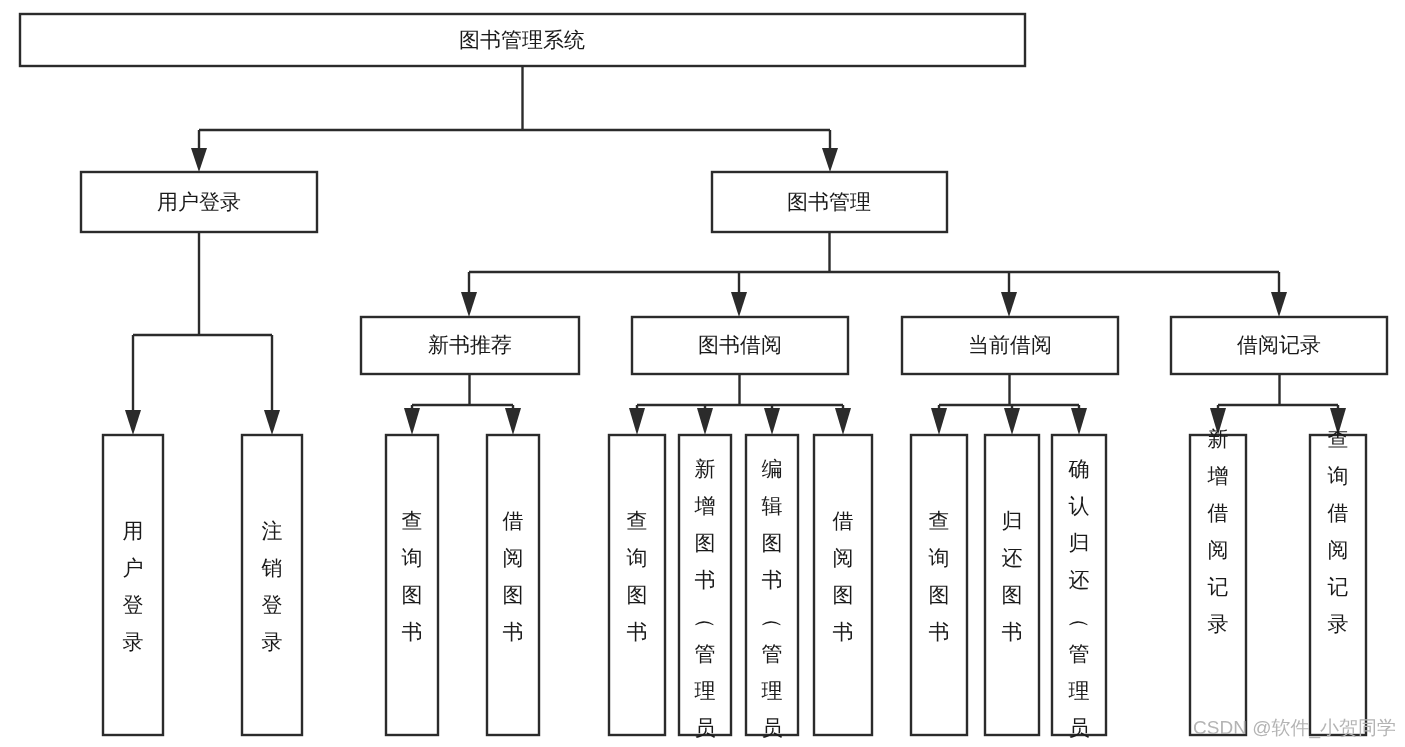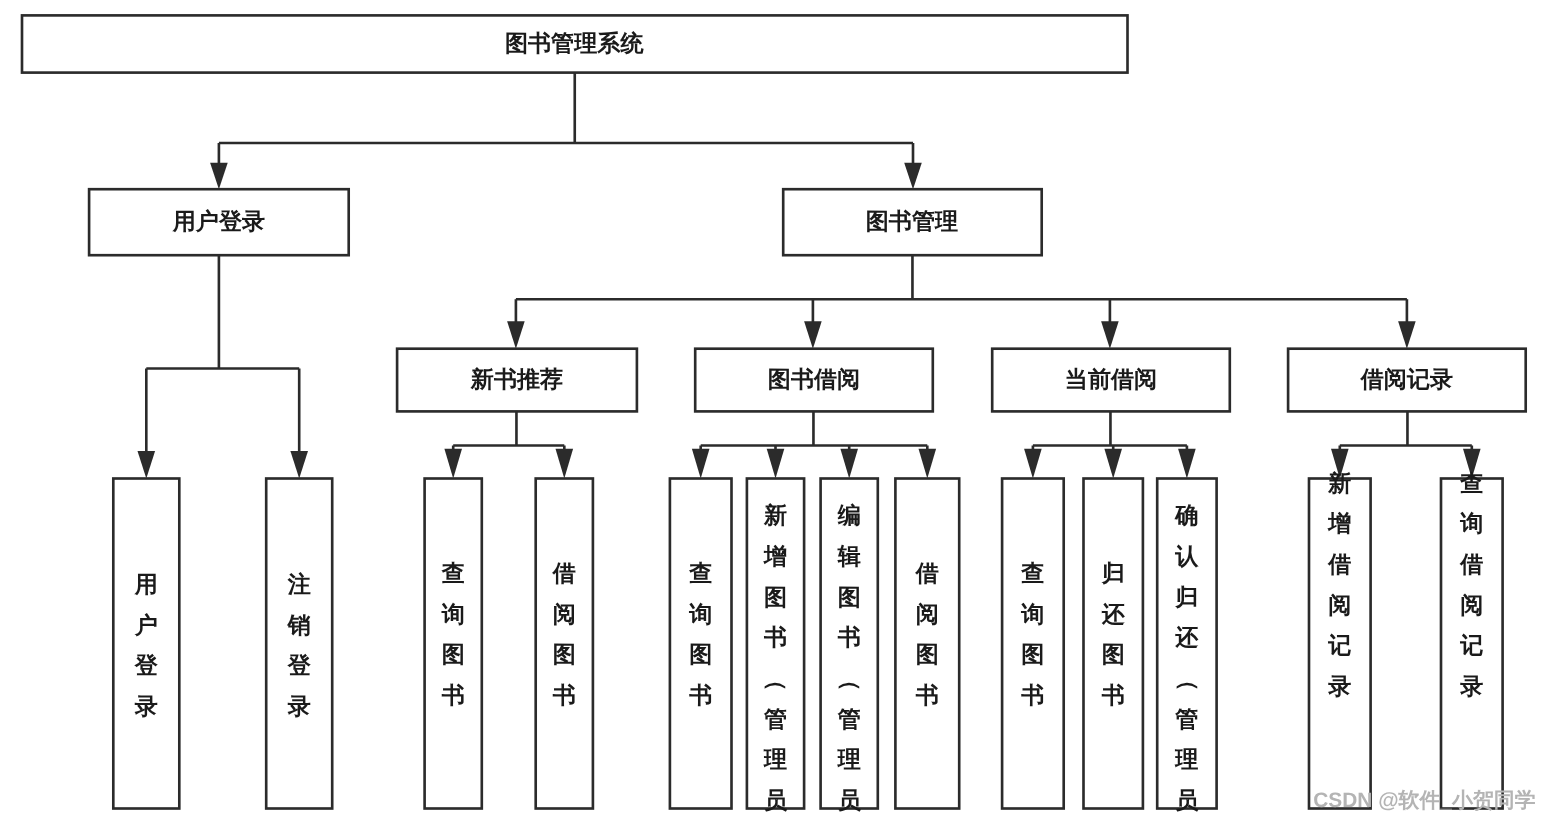--- a/index.html
+++ b/index.html
@@ -10,21 +10,20 @@
   }
   body {
     font-family: "Liberation Sans", "DejaVu Sans", sans-serif;
   }
   #diagram-root {
     position: relative;
     width: 1405px;
     height: 747px;
     background: #ffffff;
     overflow: hidden;
-    font-weight: bold;
   }
   svg.diagram-svg {
     position: absolute;
     left: 0;
     top: 0;
     width: 1405px;
     height: 747px;
     display: block;
   }
   .node-box {

